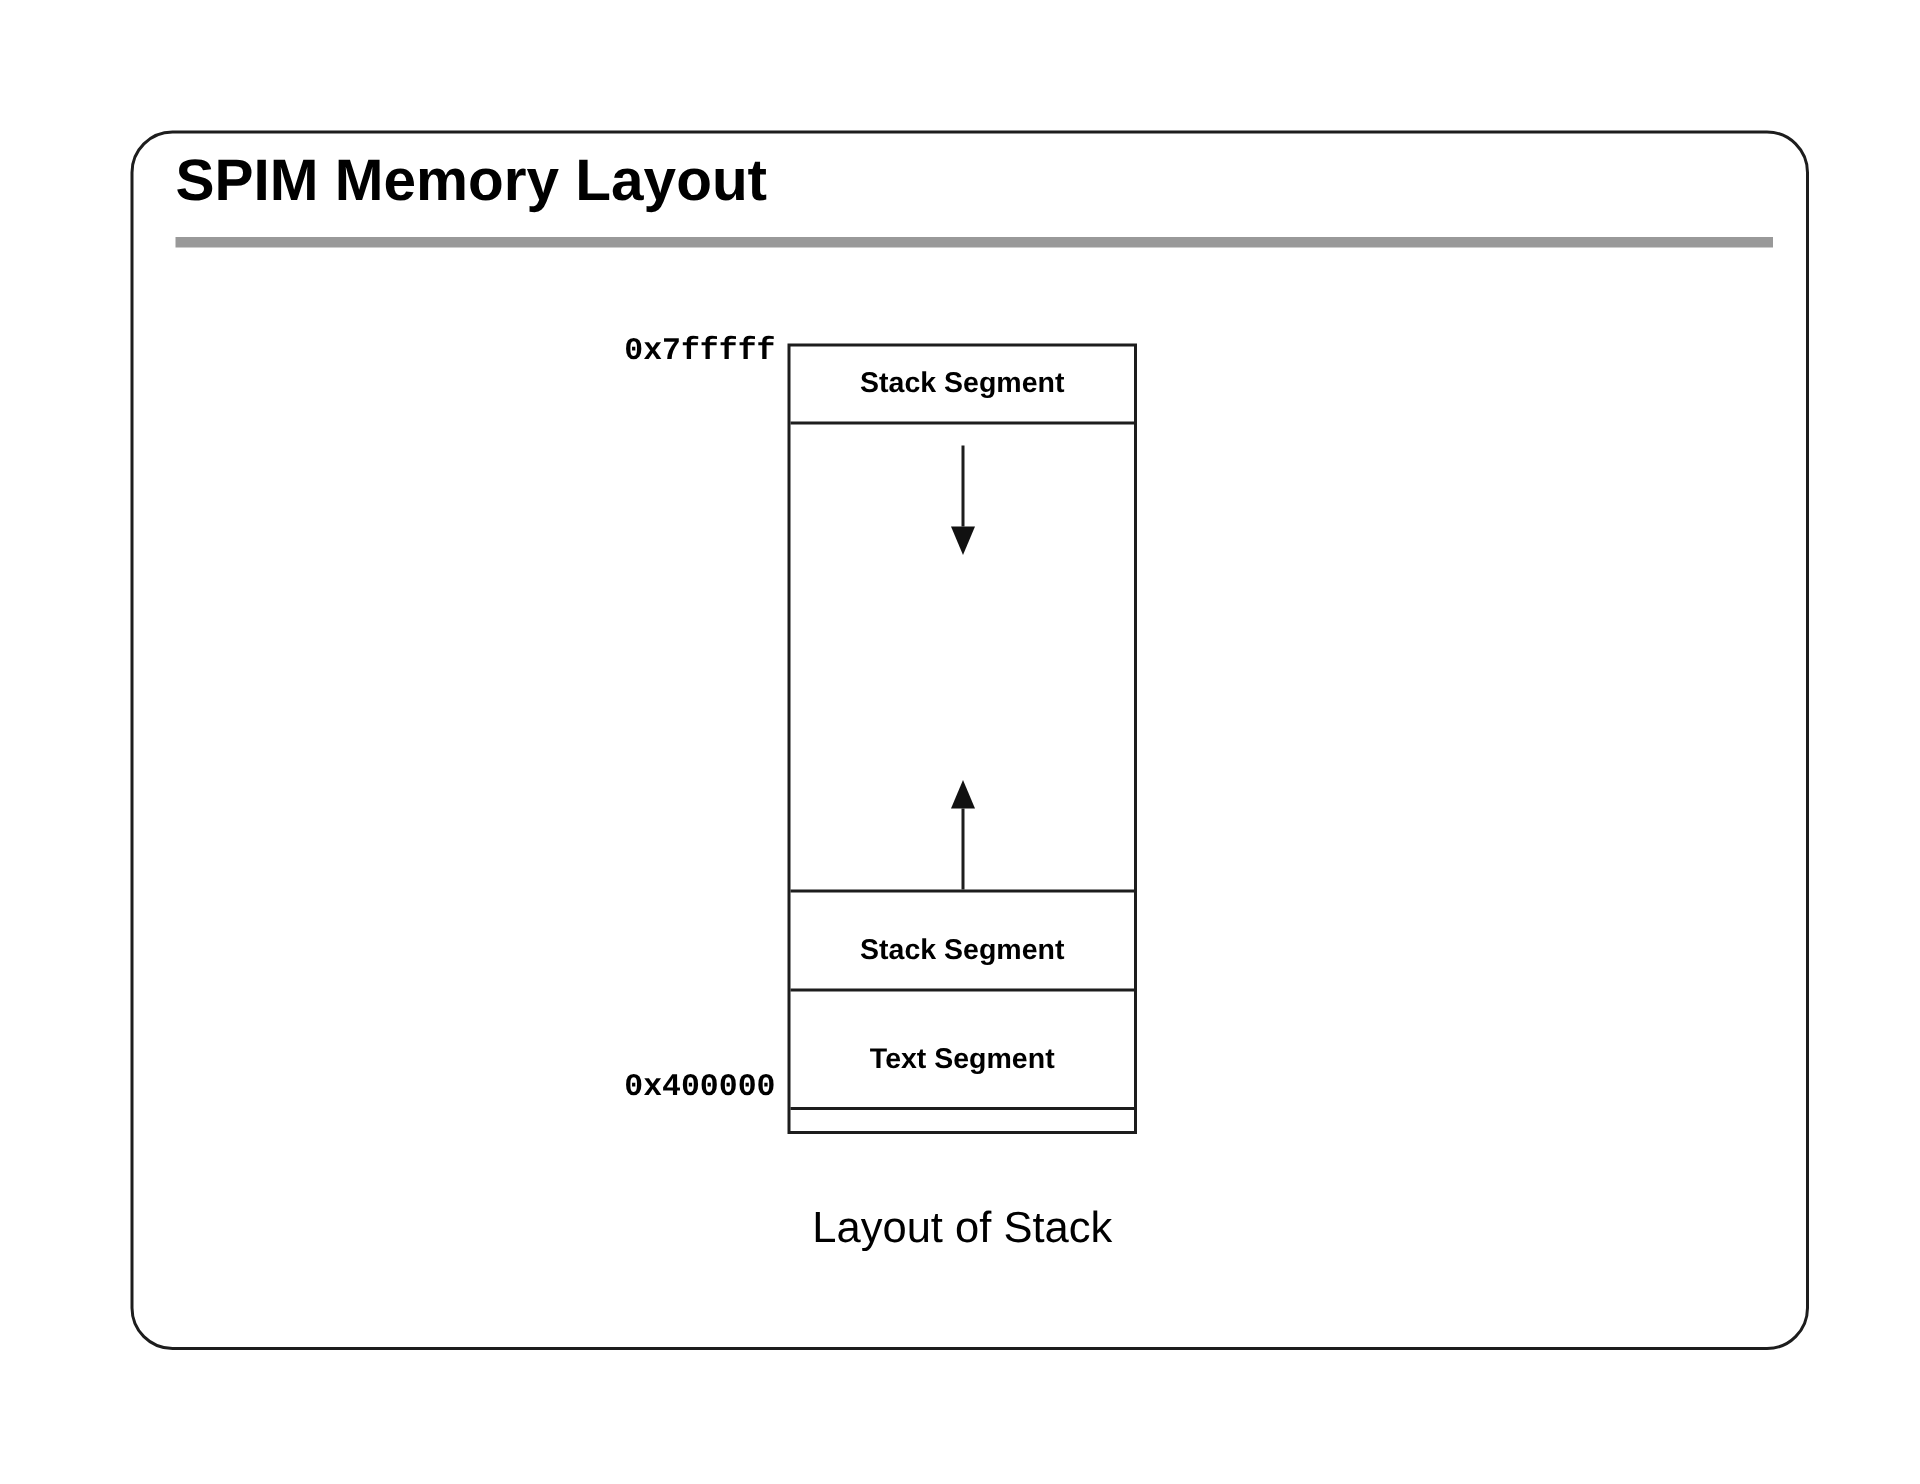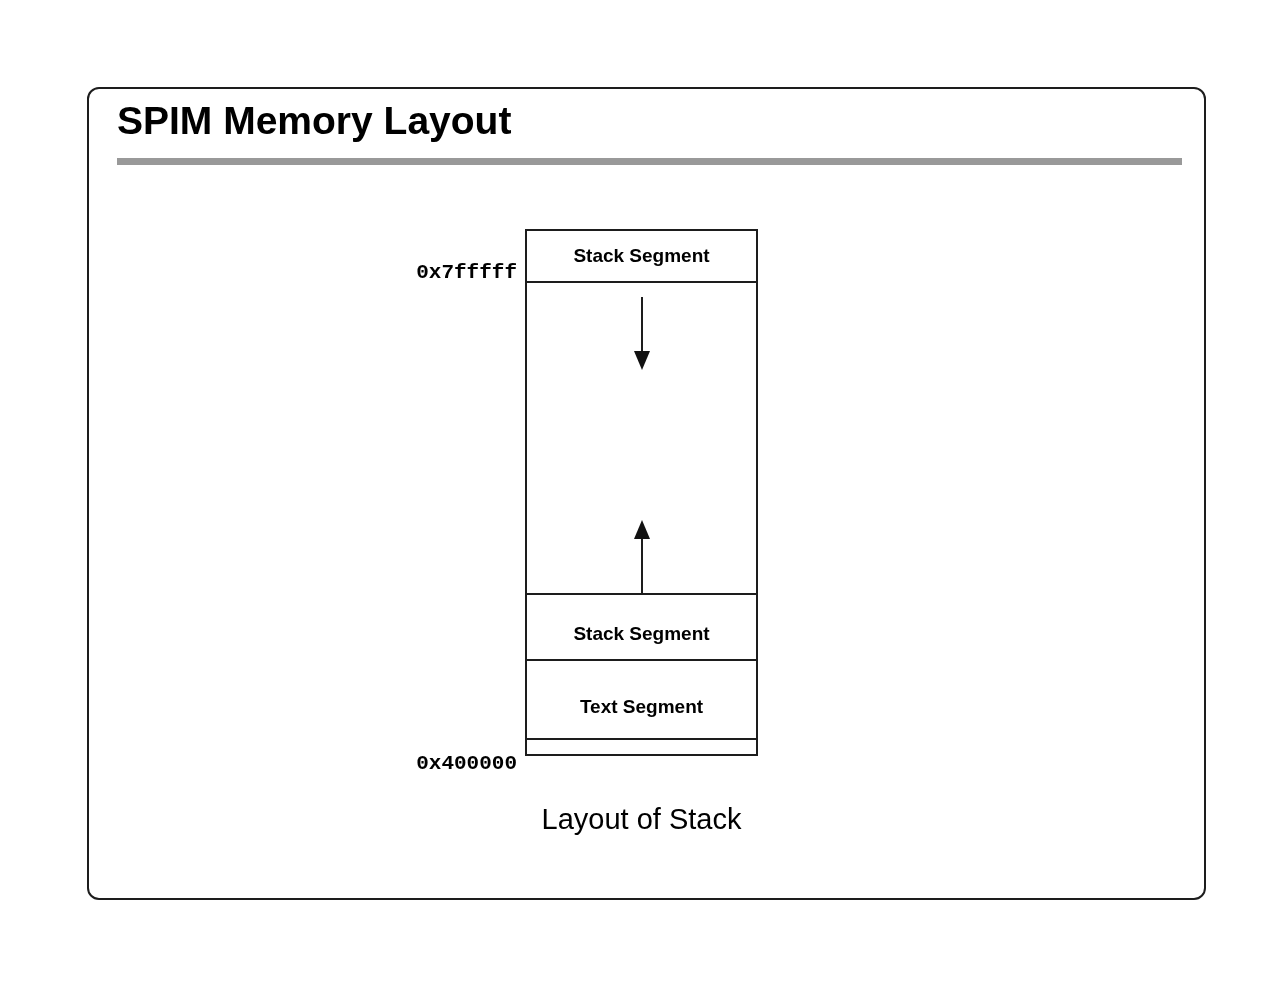--- a/index.html
+++ b/index.html
@@ -8,21 +8,21 @@
     background: #ffffff;
     font-family: "Liberation Sans", sans-serif;
     position: relative;
     overflow: hidden;
   }
   .slide {
     position: absolute;
     left: 87px; top: 87px;
     width: 1119px; height: 813px;
     border: 2px solid #1d1d1d;
-    border-radius: 12px;
+    border-radius: 28px;
     background: #ffffff;
   }
   .slide-title {
     position: absolute;
     left: 28px; top: 10px;
     font-size: 39px;
     font-weight: bold;
     color: #000000;
     letter-spacing: 0px;
   }
@@ -94,21 +94,20 @@
   
   .addr {
     position: absolute;
     width: 160px;
     text-align: right;
     font-family: "Liberation Mono", monospace;
     font-weight: bold;
     font-size: 21px;
     color: #000000;
     right: auto;
-    margin-top: 38px;
   }
   .addr-top { left: 268px; top: 134px; }
   .addr-bottom { left: 268px; top: 625px; }
 
   .caption {
     position: absolute;
     left: 336px; top: 714px;
     width: 433px;
     text-align: center;
     font-size: 29px;

